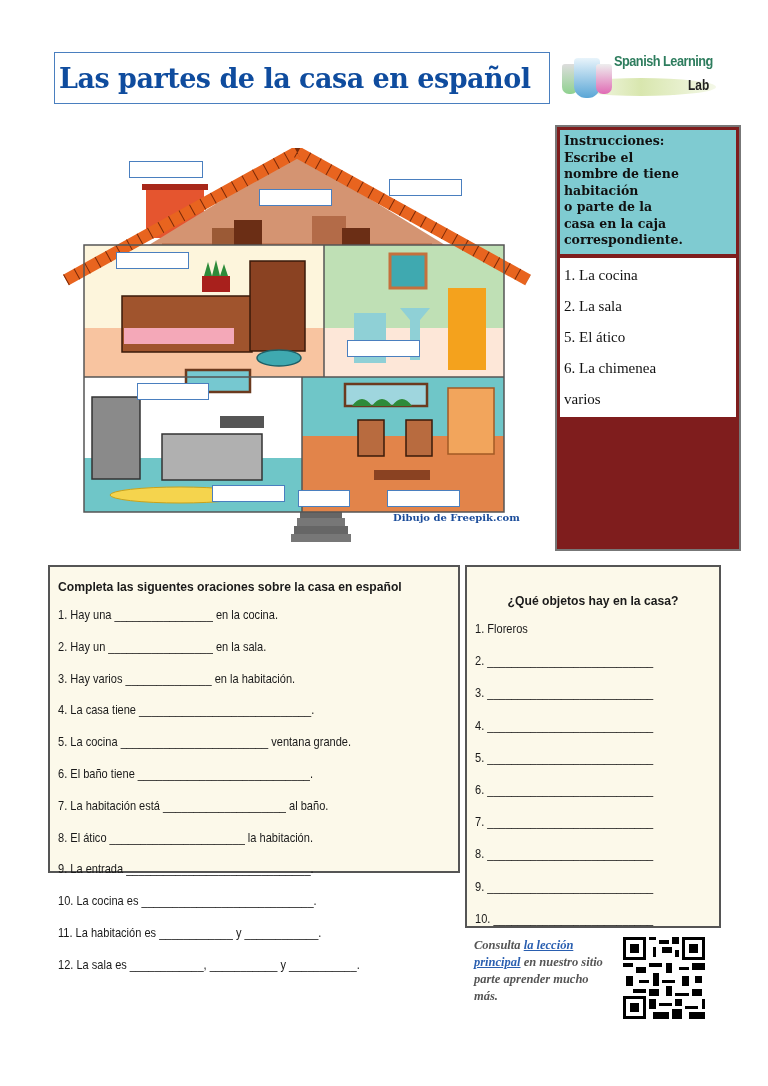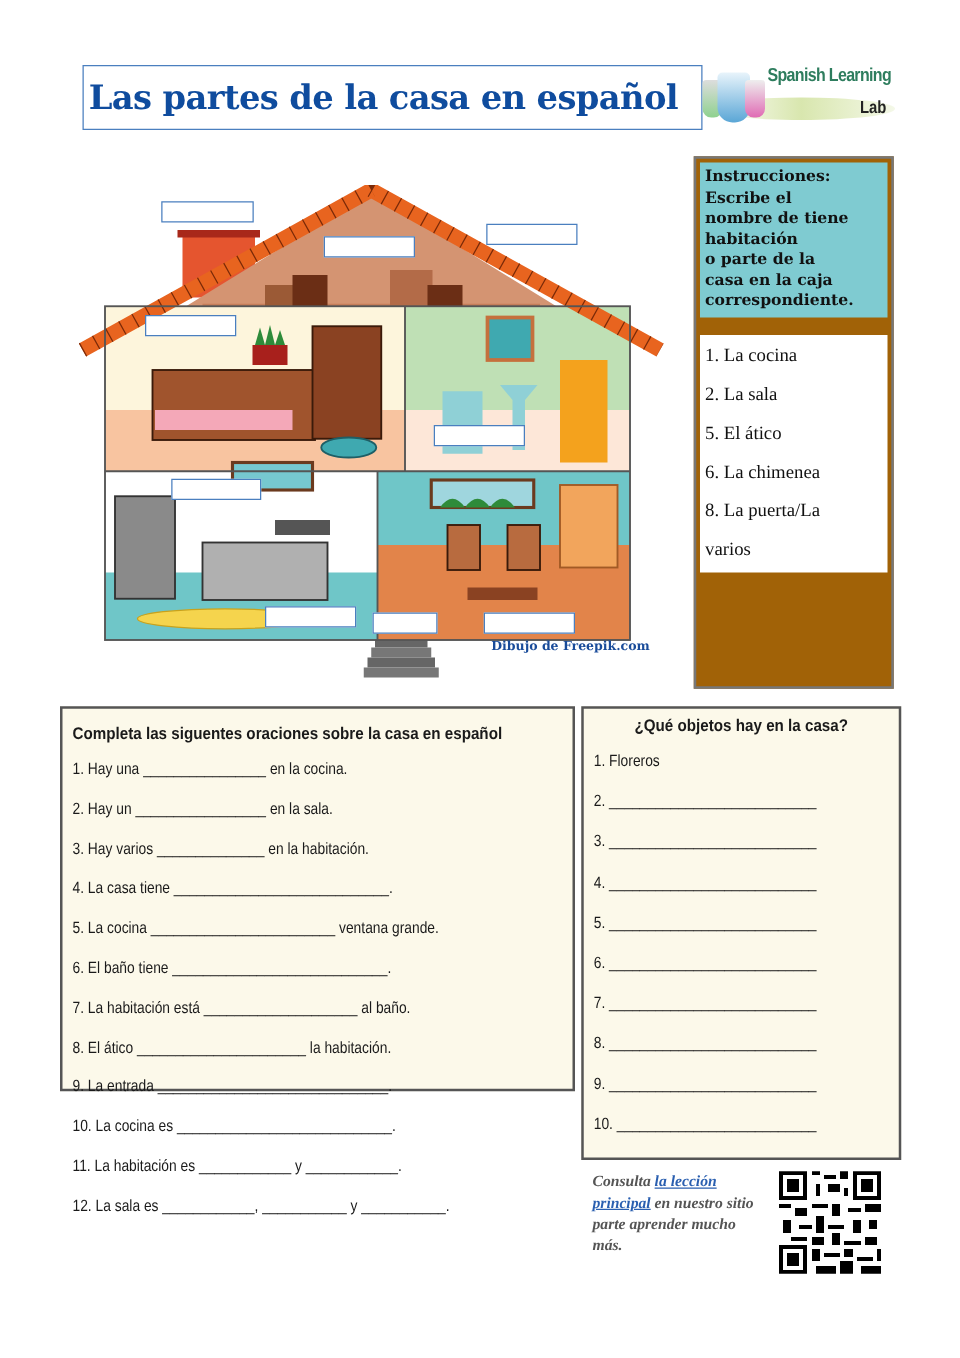--- a/index.html
+++ b/index.html
@@ -1,20 +1,20 @@
 <!DOCTYPE html>
 <html><head>
 <meta charset="utf-8">
 <style>
   * { box-sizing: border-box; margin: 0; padding: 0; }
   html, body { width: 768px; height: 1086px; background: #ffffff; overflow: hidden; }
   body { position: relative; font-family: "Liberation Sans", sans-serif; color: #1a1a1a; }
 
   .title-box {
-    position: absolute; left: 66px; top: 52px; width: 496px; height: 52px;
+    position: absolute; left: 54px; top: 52px; width: 496px; height: 52px;
     border: 1.5px solid #4a7fbf; background: #fff;
     display: flex; align-items: center; padding-left: 4px;
   }
   .title-box span {
     font-family: "DejaVu Serif", serif; font-weight: bold; font-size: 27px;
     color: #0f4c9e; letter-spacing: -0.5px;
   }
 
   .logo { position: absolute; left: 556px; top: 50px; width: 160px; height: 55px; }
   .logo .wave { position: absolute; left: 10px; top: 28px; width: 150px; height: 18px;
@@ -26,42 +26,42 @@
   .logo .t2 { position: absolute; left: 132px; top: 27px; font-family: "Liberation Sans", sans-serif; font-weight: bold; font-size: 14px; color: #222; transform: scaleX(0.85); transform-origin: left; }
 
   
   .house { position: absolute; left: 62px; top: 148px; width: 470px; height: 400px; }
   .roof-fill { position: absolute; left: 0; top: 0; width: 470px; height: 400px; }
   .label-box { position: absolute; background: #fff; border: 1.5px solid #4a7fbf; height: 17px; }
   .credit { position: absolute; left: 393px; top: 512px; font-family: "DejaVu Serif", serif; font-weight: bold; font-size: 10px; color: #1a4c9a; }
 
   
   .instr {
-    position: absolute; left: 555px; top: 125px; width: 160px; height: 426px;
-    border: 2px solid #777; background: #a16207;
+    position: absolute; left: 555px; top: 125px; width: 186px; height: 426px;
+    border: 2px solid #777; background: #7f1d1d;
   }
   .instr-head {
     background: #7fcbd1; margin: 3px; padding: 3px 3px 5px 4px;
     font-family: "DejaVu Serif", serif; font-weight: bold; font-size: 12.5px; line-height: 16.5px; color: #111;
   }
-  .instr-list { padding: 2px 4px; background: #fff; margin: 14px 3px; }
+  .instr-list { padding: 2px 4px; background: #fff; margin: 4px 3px; }
   .instr-list div { font-family: "Liberation Serif", serif; font-size: 15px; line-height: 31px; color: #111; }
 
   
   .sent {
     position: absolute; left: 48px; top: 565px; width: 412px; height: 308px;
     border: 2px solid #555; background: #fcf9ea; padding: 8px 8px;
   }
   .sent h2 { font-family: "Liberation Sans", sans-serif; font-weight: bold; font-size: 13.5px; transform: scaleX(0.9); transform-origin: left; white-space: nowrap; margin-bottom: 0; line-height: 24px; }
   .sent .line { font-family: "Liberation Sans", sans-serif; font-size: 13px; line-height: 31.8px; transform: scaleX(0.85); transform-origin: left; white-space: nowrap; }
 
   
   .obj {
     position: absolute; left: 465px; top: 565px; width: 256px; height: 363px;
-    border: 2px solid #555; background: #fcf9ea; padding: 2px 8px;
+    border: 2px solid #555; background: #fcf9ea; padding: 22px 8px;
   }
   .obj h2 { font-family: "Liberation Sans", sans-serif; font-weight: bold; font-size: 13.5px; text-align: center; transform: scaleX(0.9); line-height: 24px; }
   .obj .line { font-family: "Liberation Sans", sans-serif; font-size: 13px; line-height: 32.2px; transform: scaleX(0.85); transform-origin: left; white-space: nowrap; }
 
   .consult {
     position: absolute; left: 474px; top: 937px; width: 140px;
     font-family: "Liberation Serif", serif; font-style: italic; font-weight: bold; font-size: 12.5px; line-height: 17px; color: #555;
   }
   .consult a { color: #2a5fb0; text-decoration: underline; }
 
@@ -163,21 +163,20 @@
     <div>habitación</div>
     <div>o parte de la</div>
     <div>casa en la caja</div>
     <div>correspondiente.</div>
   </div>
   <div class="instr-list">
     <div>1. La cocina</div>
     <div>2. La sala</div>
     <div>5. El ático</div>
     <div>6. La chimenea</div>
-    <div>8. La puerta/La</div>
     <div>varios</div>
   </div>
 </div>
 
 <div class="sent">
   <h2>Completa las siguentes oraciones sobre la casa en español</h2>
   <div class="line">1. Hay una ________________ en la cocina.</div>
   <div class="line">2. Hay un _________________ en la sala.</div>
   <div class="line">3. Hay varios ______________ en la habitación.</div>
   <div class="line">4. La casa tiene ____________________________.</div>

